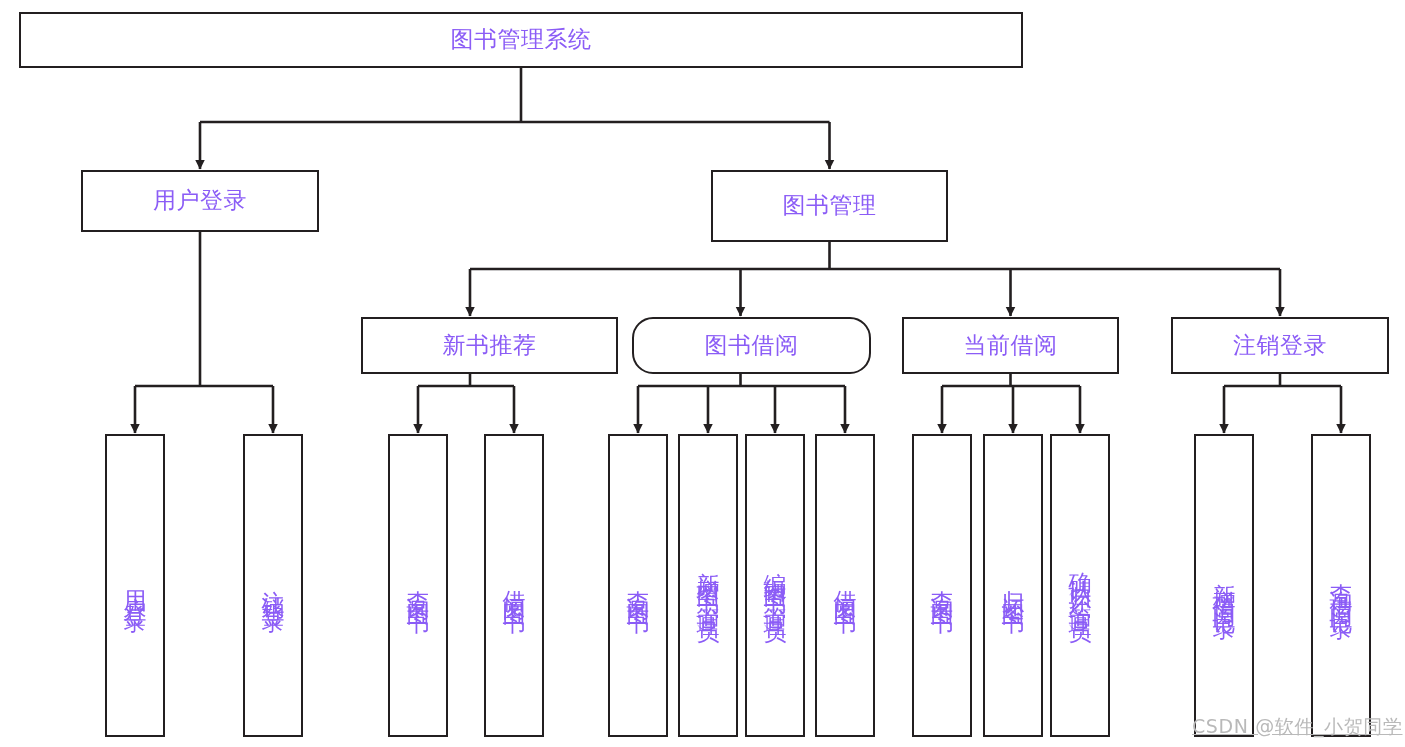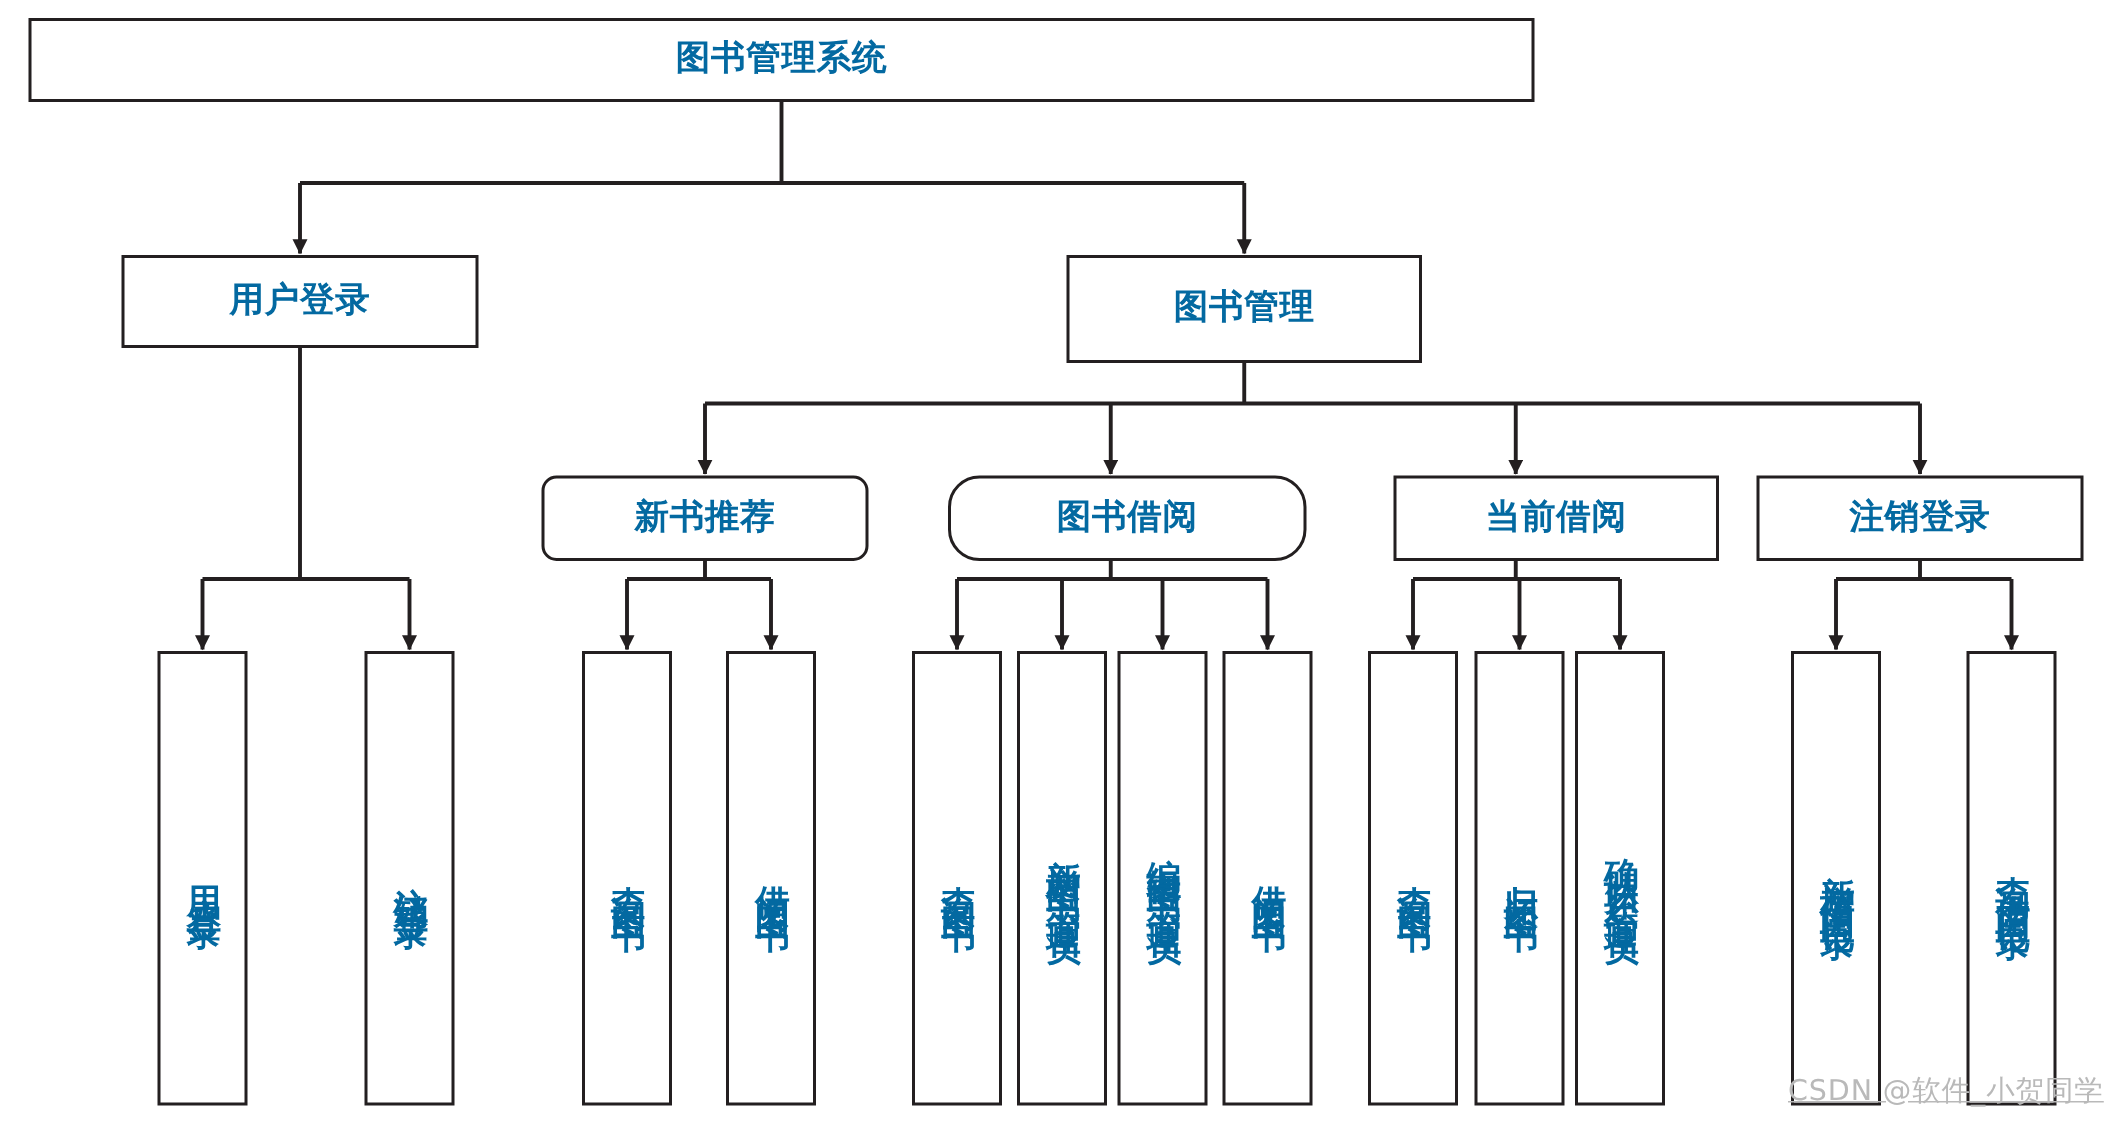--- a/index.html
+++ b/index.html
@@ -31,25 +31,24 @@
     position: absolute;
     box-sizing: border-box;
     background: #ffffff;
     border: 2.5px solid #231f20;
     display: flex;
     align-items: center;
     justify-content: center;
     overflow: hidden;
   }
   .node .label {
-    color: #0369a1;
+    color: #8b5cf6;
     text-align: center;
     line-height: 1.18;
     white-space: pre;
-    font-weight: bold;
   }
   .node.horiz .label {
     font-size: 23px;
     letter-spacing: 0.5px;
   }
   .node.vert {
     align-items: center;
     justify-content: center;
   }
   .node.vert .label {
@@ -122,27 +121,27 @@
     <span class="label">图书管理系统</span>
   </div>
 
   <div class="node horiz" style="left: 81px; top: 170px; width: 238px; height: 62px;">
     <span class="label">用户登录</span>
   </div>
   <div class="node horiz" style="left: 711px; top: 170px; width: 237px; height: 72px;">
     <span class="label">图书管理</span>
   </div>
 
-  <div class="node horiz" style="left: 361px; top: 317px; width: 218px; height: 57px; border-radius: 10px;">
+  <div class="node horiz" style="left: 361px; top: 317px; width: 257px; height: 57px;">
     <span class="label">新书推荐</span>
   </div>
   <div class="node horiz" style="left: 632px; top: 317px; width: 239px; height: 57px; border-radius: 21px;">
     <span class="label">图书借阅</span>
   </div>
-  <div class="node horiz" style="left: 902px; top: 317px; width: 217px; height: 57px; margin-left: 27px;">
+  <div class="node horiz" style="left: 902px; top: 317px; width: 217px; height: 57px;">
     <span class="label">当前借阅</span>
   </div>
   <div class="node horiz" style="left: 1171px; top: 317px; width: 218px; height: 57px;">
     <span class="label">注销登录</span>
   </div>
 
   <div class="node vert" style="left: 105px; top: 434px; width: 60px; height: 303px;">
     <span class="label">用户登录</span>
   </div>
   <div class="node vert" style="left: 243px; top: 434px; width: 60px; height: 303px;">

